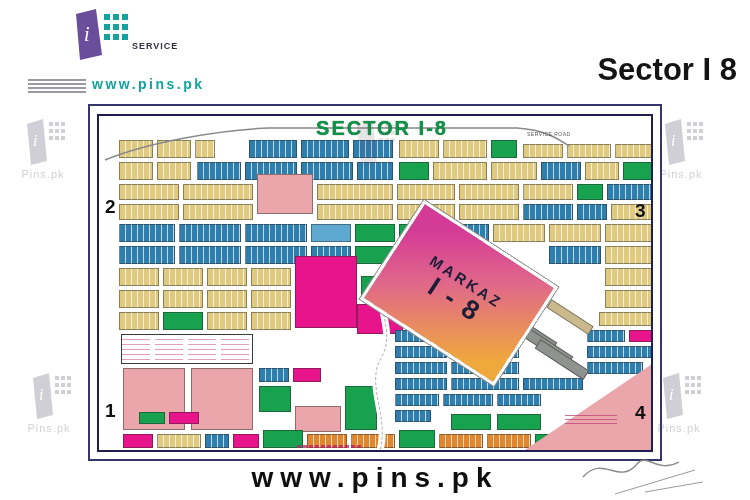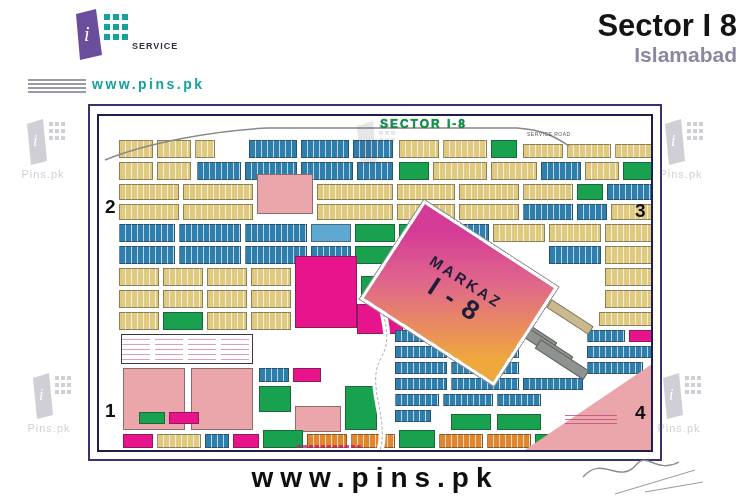--- a/index.html
+++ b/index.html
@@ -12,30 +12,30 @@
   #brand-tagline { position:absolute; left:122px; top:37px; font-size:9px; font-weight:bold;
                    letter-spacing:1px; color:#33303f; }
   #brand-name { position:absolute; left:14px; top:47px; width:190px; font-size:22px;
                 font-weight:bold; color:#5d5377; }
   #brand-lines { position:absolute; left:18px; top:75px; width:58px; }
   #brand-lines div { height:2px; background:#9a9aa4; margin-bottom:2px; }
   #brand-url { position:absolute; left:82px; top:72px; font-size:14px; font-weight:bold;
                letter-spacing:2.5px; color:#16a29c; cursor:pointer; }
 
   #sector-title { position:absolute; right:13px; top:10px; text-align:right; }
-  #sector-title .t { font-size:31px; font-weight:bold; color:#141414; line-height:1.05; }
+  #sector-title .t { font-size:31px; font-weight:bold; color:#141414; line-height:1.05;margin-top:44px; }
   #sector-title .s { font-size:21px; font-weight:bold; color:#8b87a0; }
 
   
   #frame { position:absolute; left:88px; top:104px; width:574px; height:357px;
            border:2px solid #35356b; background:#fff; }
   #map { position:absolute; left:97px; top:114px; width:556px; height:338px;
          border:2px solid #1e1e50; background:#ffffff; overflow:hidden; }
-  #map-title { position:absolute; left:198px; top:1px; width:170px; text-align:right;
-               font-size:12px; font-weight:bold; letter-spacing:2px; color:#0d9447;
+  #map-title { position:absolute; left:198px; top:1px; width:170px; text-align:center;
+               font-size:20px; font-weight:bold; letter-spacing:2px; color:#0d9447;
                text-shadow:0 0 1px #064f27; z-index:6; }
   .corner { position:absolute; font-size:19px; font-weight:bold; color:#111; z-index:6; }
   #corner-tl { left:6px;  top:80px; }
   #corner-tr { left:536px; top:84px; }
   #corner-bl { left:6px;  top:284px; }
   #corner-br { left:536px; top:286px; }
 
   #blocks { position:absolute; inset:0; z-index:1; }
   .blk { position:absolute; border:1px solid rgba(35,35,35,.45); }
 
@@ -110,21 +110,20 @@
     <div></div>
       <div></div>
       <div></div>
       <div></div>
   </div>
   <div id="brand-url">www.pins.pk</div>
 </div>
 
 <div id="sector-title">
   <div class="t">Sector I 8</div>
-  <div class="s">Islamabad</div>
 </div>
 
 <div id="frame"></div>
 
 <div id="map">
   <div id="map-title">SECTOR I-8</div>
 
   <div id="blocks">
       <div class="blk" style="left: 20px; top: 24px; width: 34px; height: 18px; background: repeating-linear-gradient(90deg, rgb(224, 202, 128) 0px, rgb(224, 202, 128) 5px, rgb(246, 240, 216) 5px, rgb(246, 240, 216) 6px);"></div>
       <div class="blk" style="left: 58px; top: 24px; width: 34px; height: 18px; background: repeating-linear-gradient(90deg, rgb(224, 202, 128) 0px, rgb(224, 202, 128) 5px, rgb(246, 240, 216) 5px, rgb(246, 240, 216) 6px);"></div>

